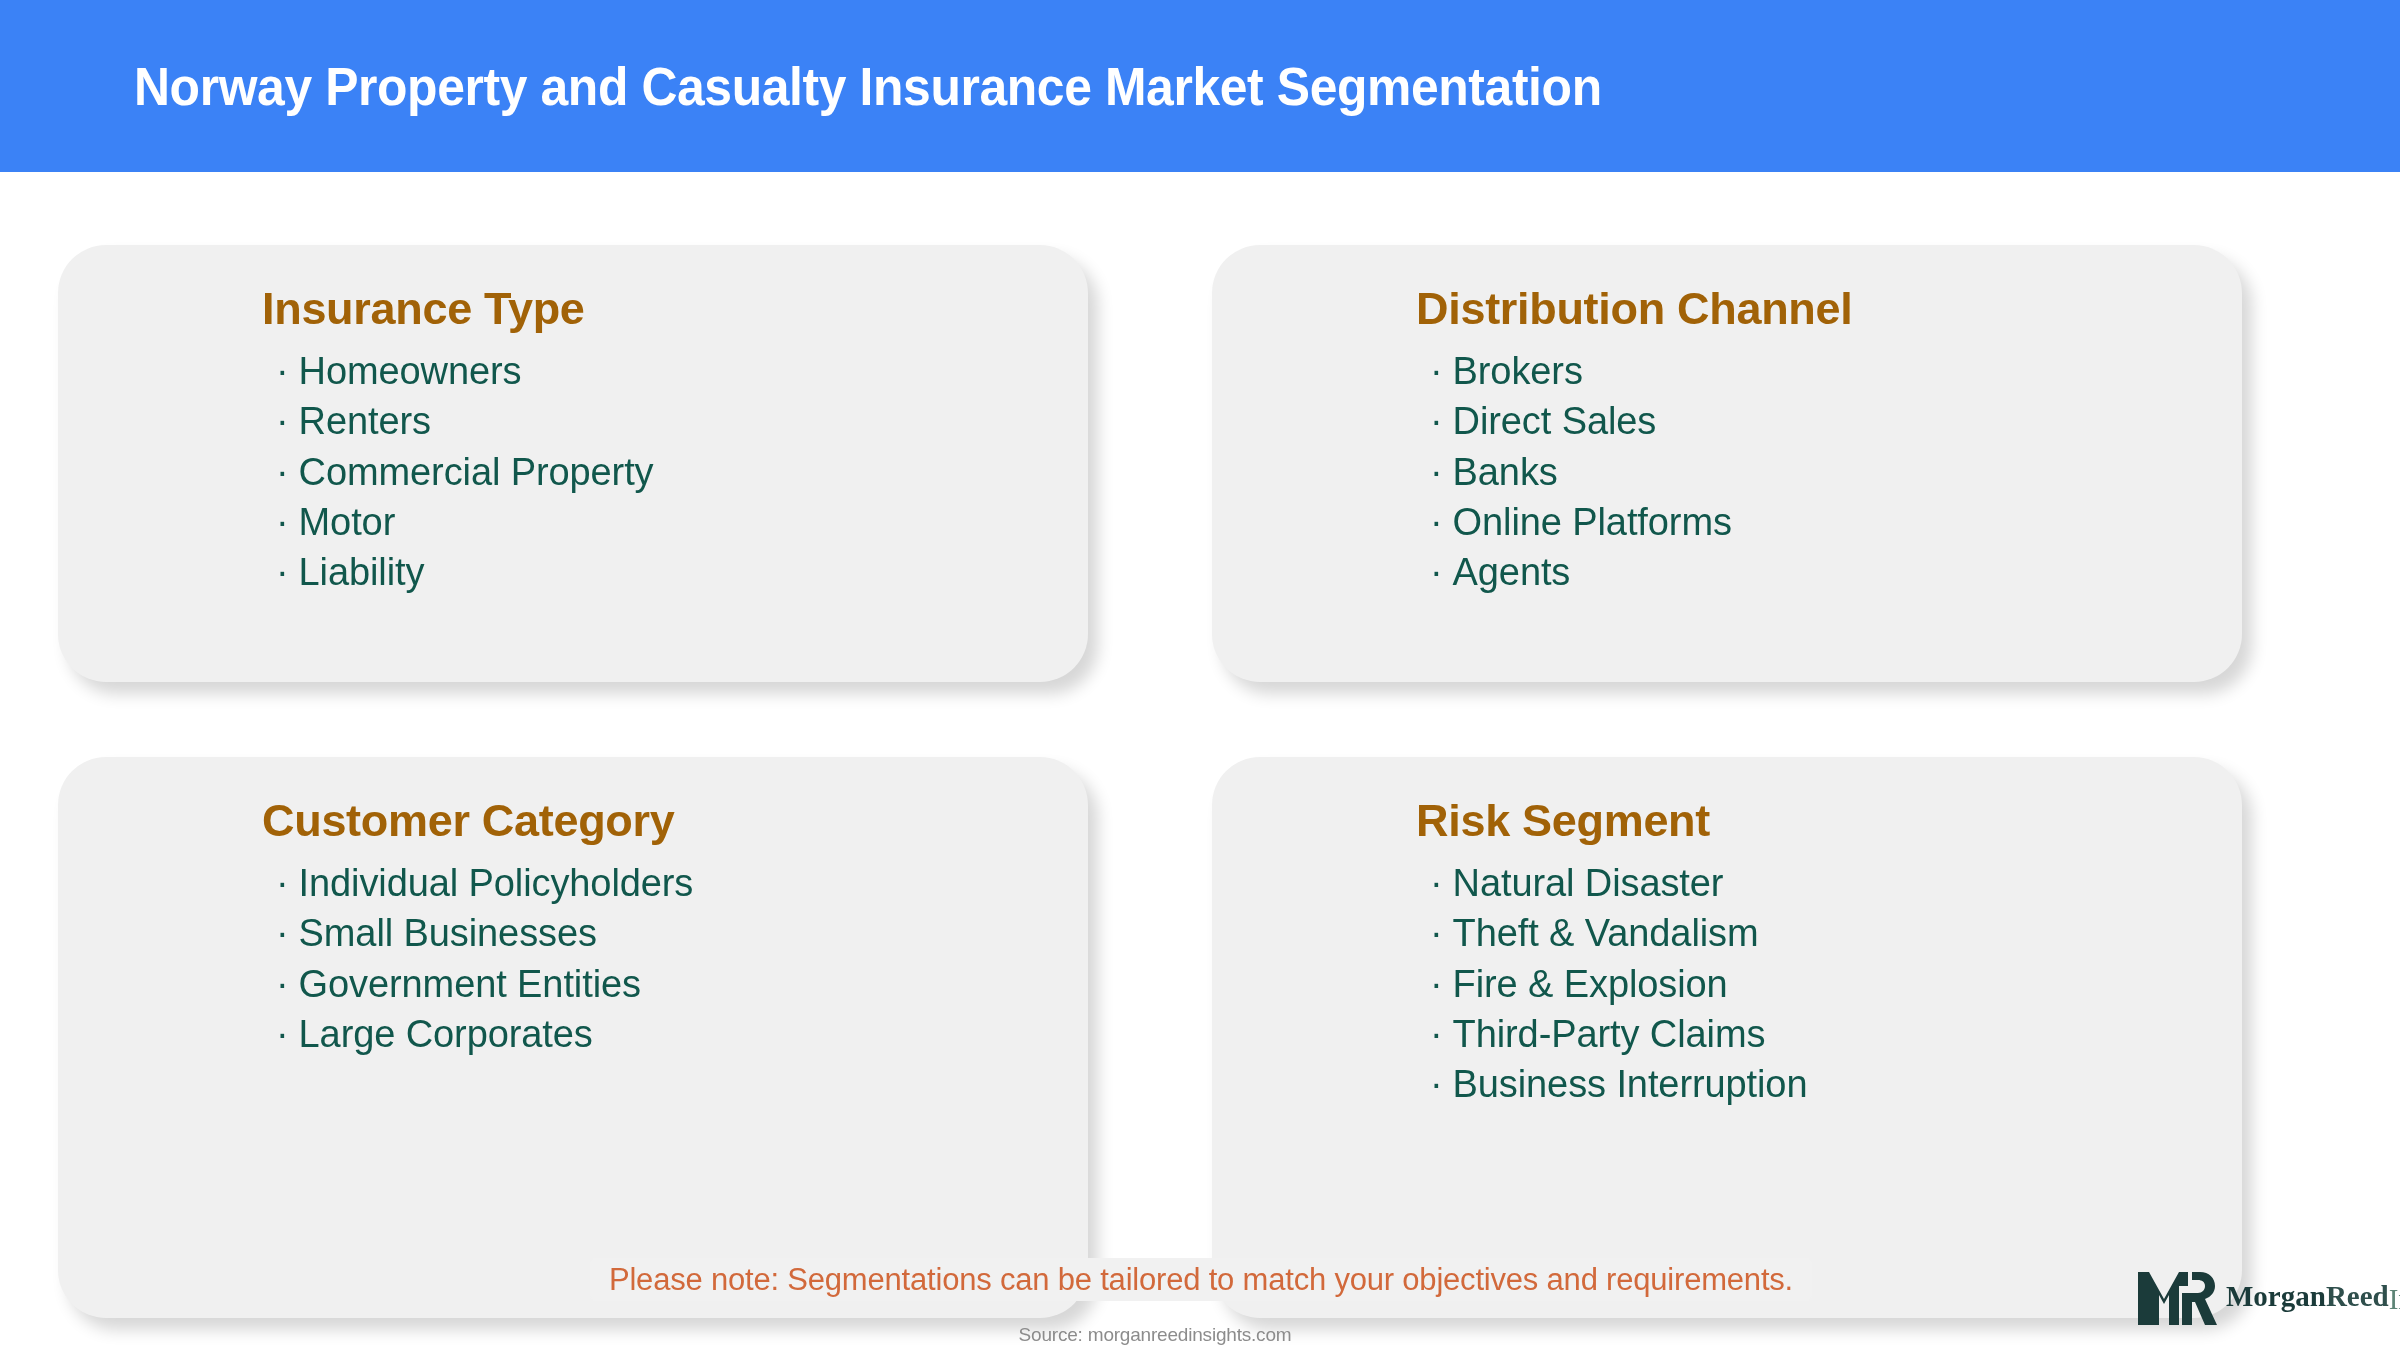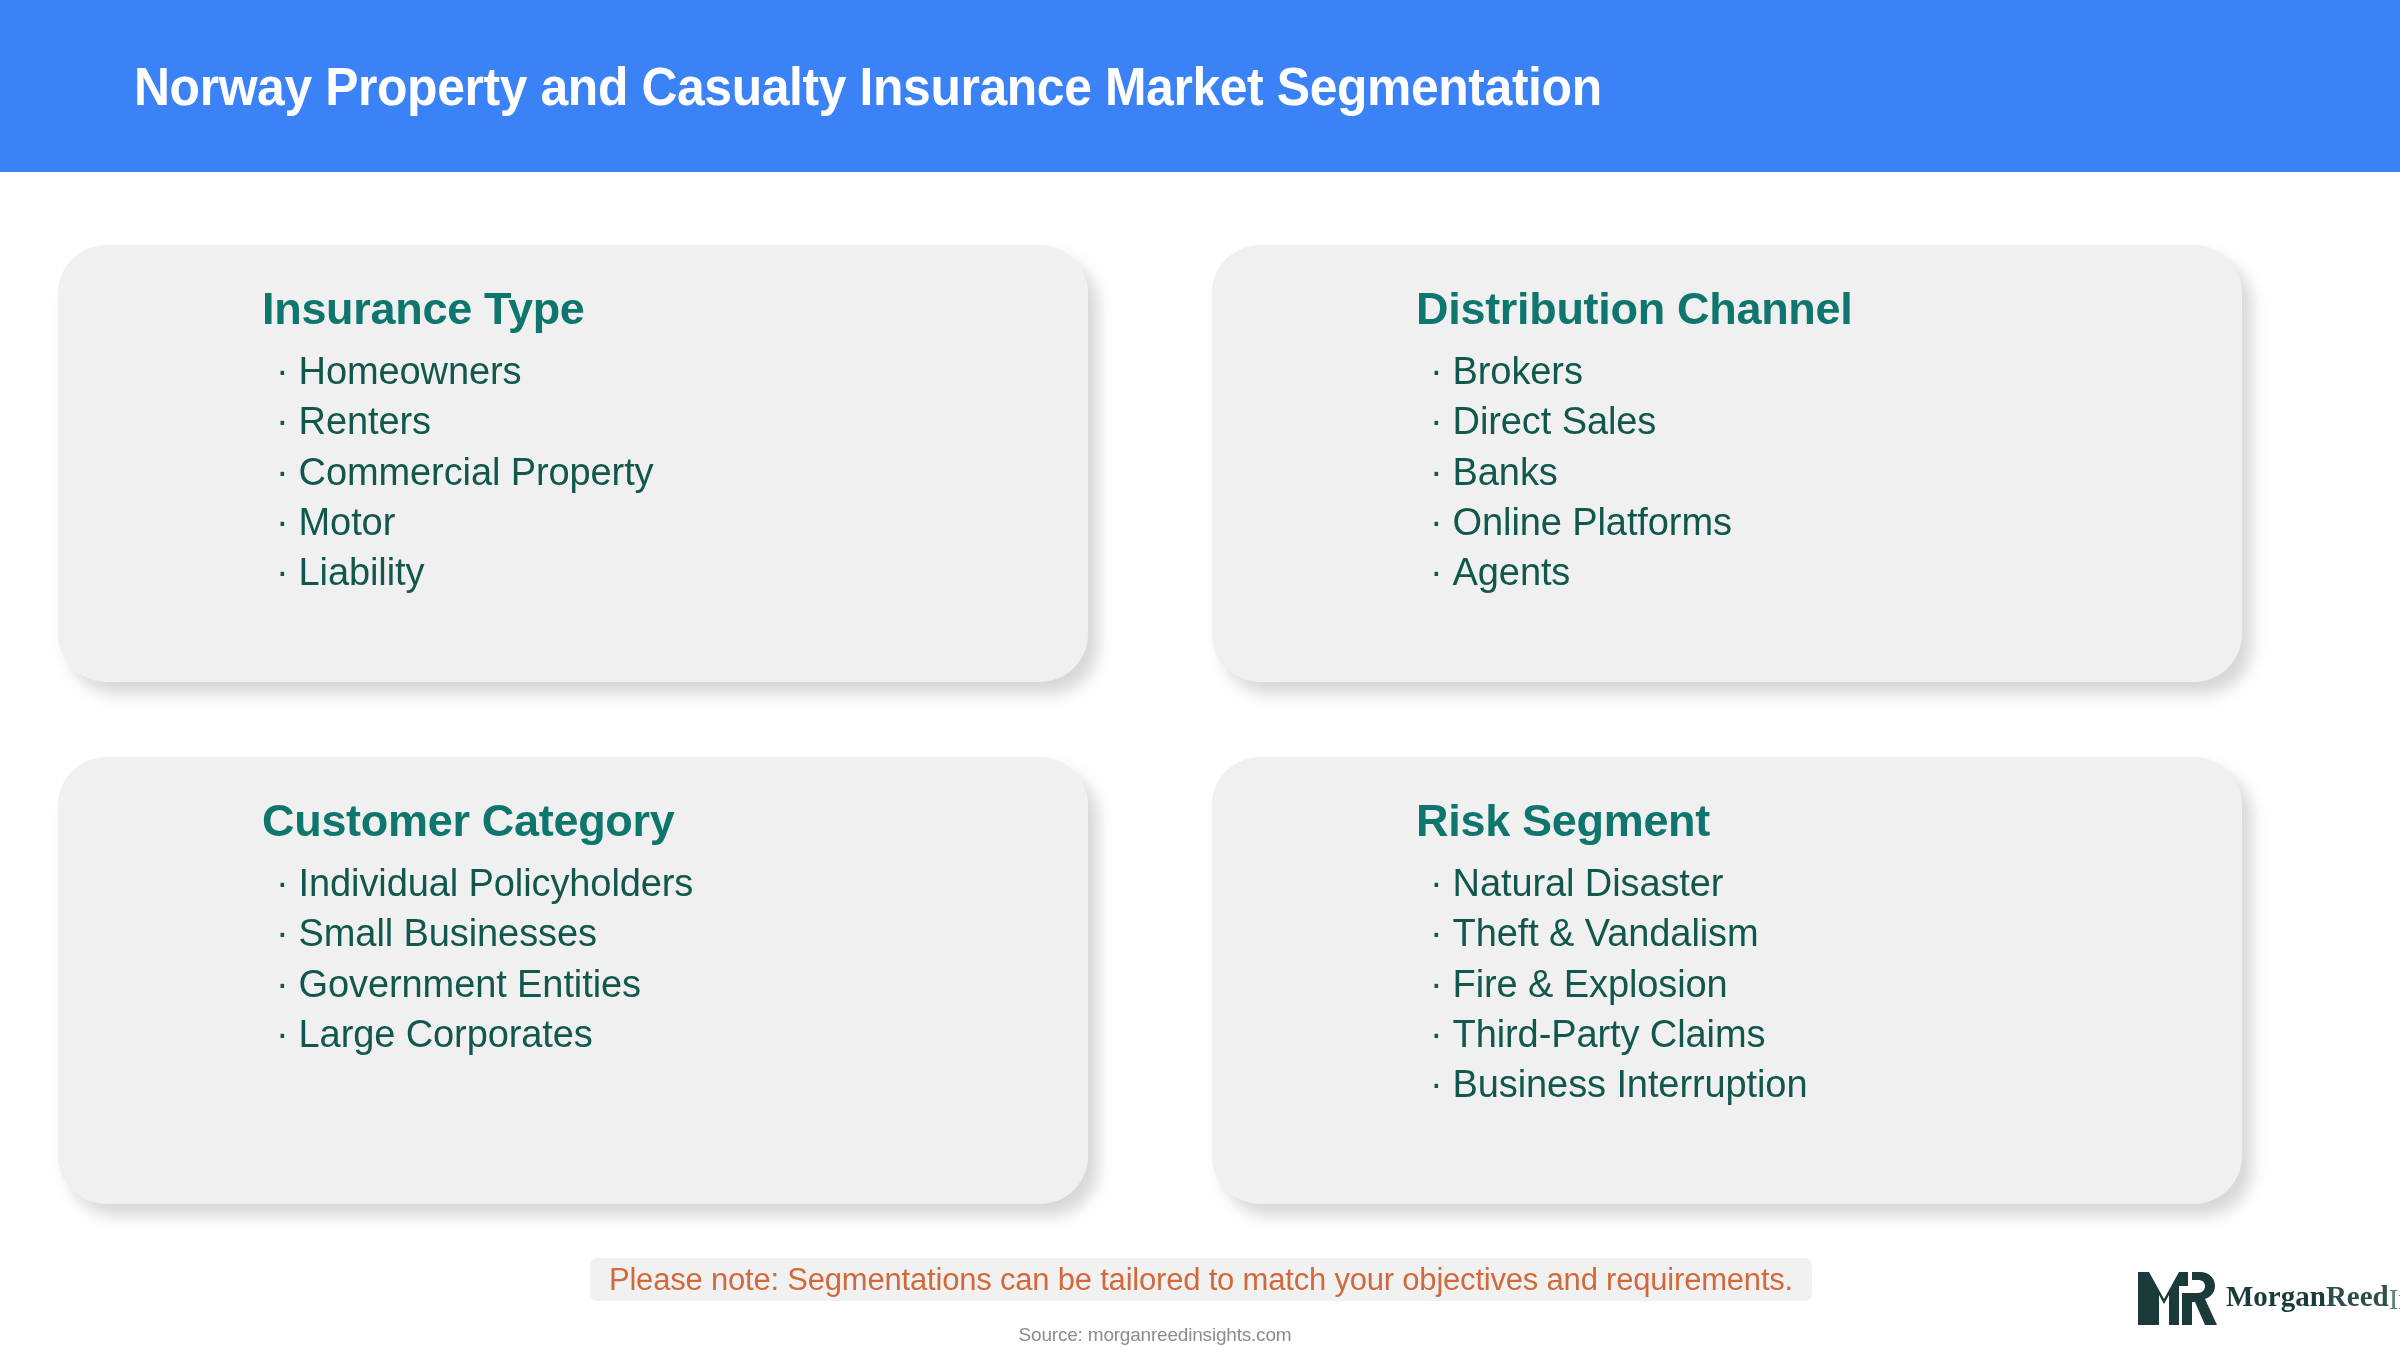--- a/index.html
+++ b/index.html
@@ -56,28 +56,28 @@
     position: absolute;
     background: #f0f0f0;
     border-radius: 48px;
     box-sizing: border-box;
     box-shadow: 10px 12px 16px rgba(0, 0, 0, 0.16);
     padding-top: 40px;
   }
   .card-col-left  { left: 58px;   width: 1030px; }
   .card-col-right { left: 1212px; width: 1030px; }
   .card-row-top    { top: 73px;  height: 437px; }
-  .card-row-bottom { top: 585px; height: 447px; }
+  .card-row-bottom { top: 585px; height: 561px; }
 
   .card-inner {
     padding-left: 204px;
     padding-right: 40px;
   }
   .card-title {
-    color: #0f766e;
+    color: #a16207;
     font-size: 45px;
     font-weight: bold;
     line-height: 1.05;
     margin: 0 0 10px 0;
     white-space: nowrap;
     letter-spacing: -0.3px;
   }
   .card-list {
     list-style: none;
     margin: 14px;

